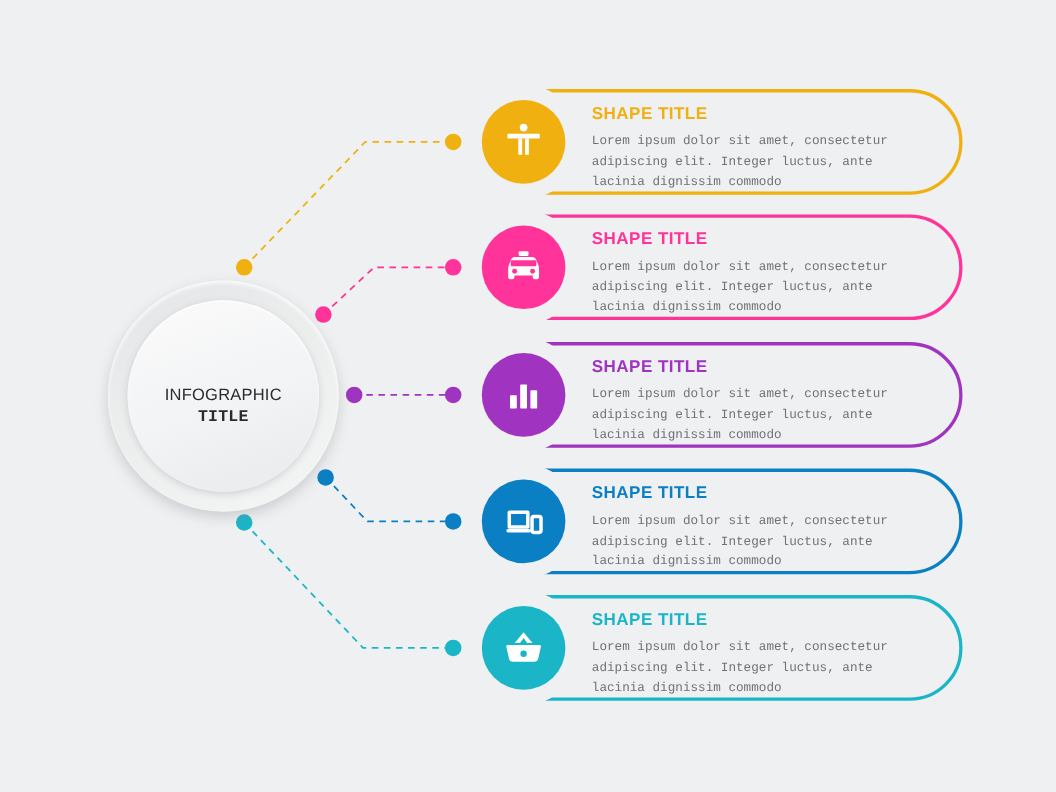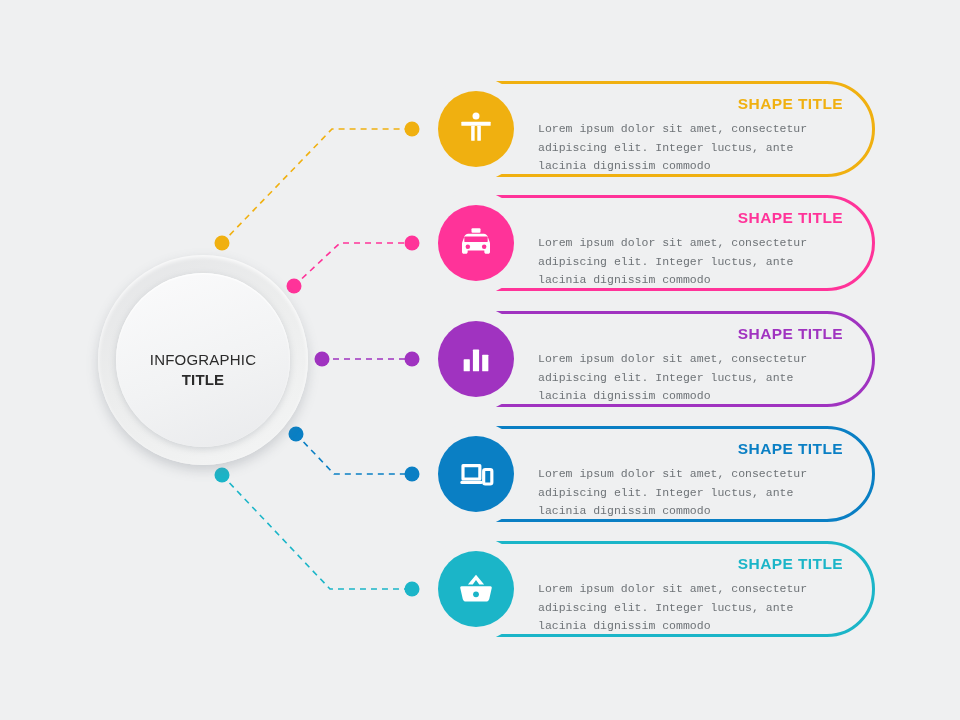--- a/index.html
+++ b/index.html
@@ -66,21 +66,21 @@
   }
   .hub-text {
     text-align: center;
     line-height: 1.32;
     color: #2b2b2b;
     font-size: 15px;
     letter-spacing: 0.2px;
     margin-top: 20px;
   }
   .hub-text .l1 { font-weight: 400; display: block; }
-  .hub-text .l2 { font-weight: 700; display: block; }
+  .hub-text .l2 { font-weight: 700; display: block; font-family: Liberation Mono, monospace; }
 
   
   .row {
     position: absolute;
     z-index: 3;
     left: 428px;
     width: 447px;
     height: 96px;
   }
   .pill {
@@ -120,21 +120,20 @@
     left: 110px;
     top: 14px;
     right: 32px;
   }
   .row-title {
     font-size: 15.5px;
     font-weight: 700;
     letter-spacing: 0.4px;
     color: currentColor;
     margin: 0 0 7px 0;
-    text-align: right;
   }
   .row-desc {
     font-size: 11.5px;
     line-height: 1.62;
     color: #6e7377;
     margin: 0;
     max-width: 295px;
     font-family: Liberation Mono, monospace;
   }
 </style>

